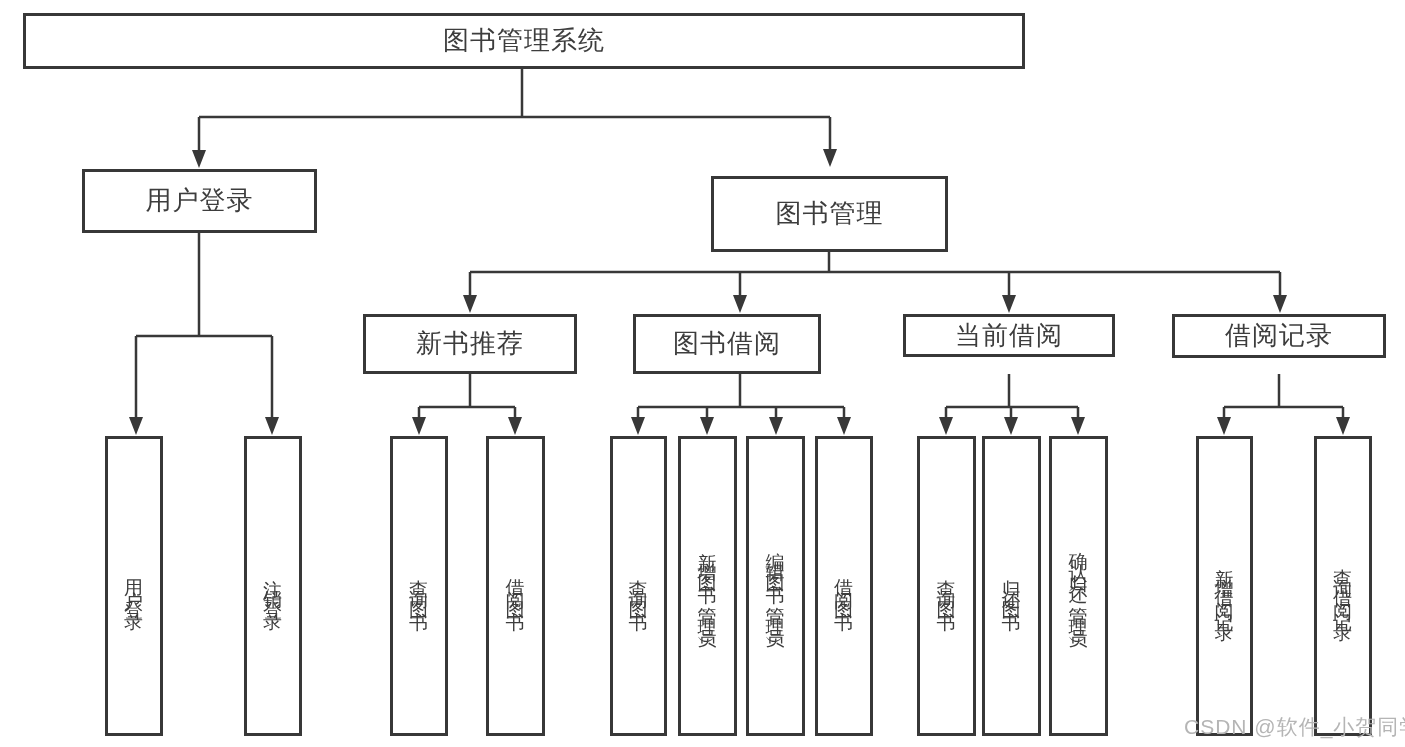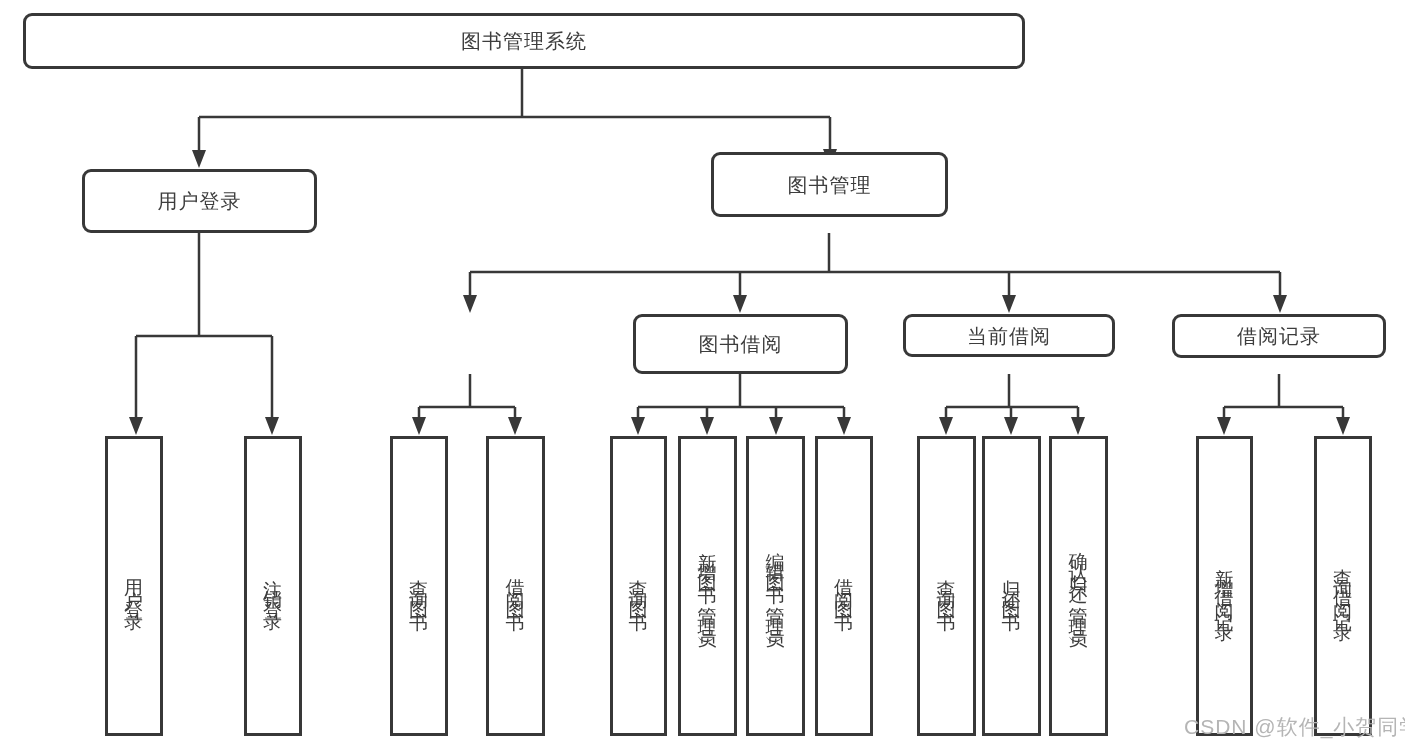--- a/index.html
+++ b/index.html
@@ -22,21 +22,21 @@
   .connectors .head{fill:var(--line);stroke:none;}
   .node{
     position:absolute;
     box-sizing:border-box;
     background:var(--bg);
     border:3px solid var(--line);
     display:flex;align-items:center;justify-content:center;
     z-index:2;
     text-align:center;
   }
-  .node.h{font-size:20px;letter-spacing:1px;line-height:1.2;border-radius:9px;}
+  .node.h{font-size:26px;letter-spacing:1px;line-height:1.2;}
   .node.v{
     writing-mode:vertical-rl;
     text-orientation:mixed;
     font-size:19px;
     letter-spacing:11px;
     line-height:1;
   }
   .watermark{
     position:absolute;
     z-index:5;
@@ -104,23 +104,24 @@
       M939 417 L953 417 L946 435 Z
       M1004 417 L1018 417 L1011 435 Z
       M1071 417 L1085 417 L1078 435 Z
       M1217 417 L1231 417 L1224 435 Z
       M1336 417 L1350 417 L1343 435 Z"></path>
   </svg>
 
   <div class="node h" style="left:23px;top:13px;width:1002px;height:56px">图书管理系统</div>
 
   <div class="node h" style="left:82px;top:169px;width:235px;height:64px">用户登录</div>
-  <div class="node h" style="left:711px;top:152px;width:237px;height:65px">图书管理</div>
+  <div class="node h" style="left:711px;top:176px;width:237px;height:76px">图书管理</div>
 
-  <div class="node h" style="left:633px;top:314px;width:215px;height:60px">图书借阅</div>
+  <div class="node h" style="left:363px;top:314px;width:214px;height:60px">新书推荐</div>
+  <div class="node h" style="left:633px;top:314px;width:188px;height:60px">图书借阅</div>
   <div class="node h" style="left:903px;top:314px;width:212px;height:43px">当前借阅</div>
   <div class="node h" style="left:1172px;top:314px;width:214px;height:44px">借阅记录</div>
 
   <div class="node v" style="left:105px;top:436px;width:58px;height:300px">用户登录</div>
   <div class="node v" style="left:244px;top:436px;width:58px;height:300px">注销登录</div>
 
   <div class="node v" style="left:390px;top:436px;width:58px;height:300px">查询图书</div>
   <div class="node v" style="left:486px;top:436px;width:59px;height:300px">借阅图书</div>
 
   <div class="node v" style="left:610px;top:436px;width:57px;height:300px">查询图书</div>

